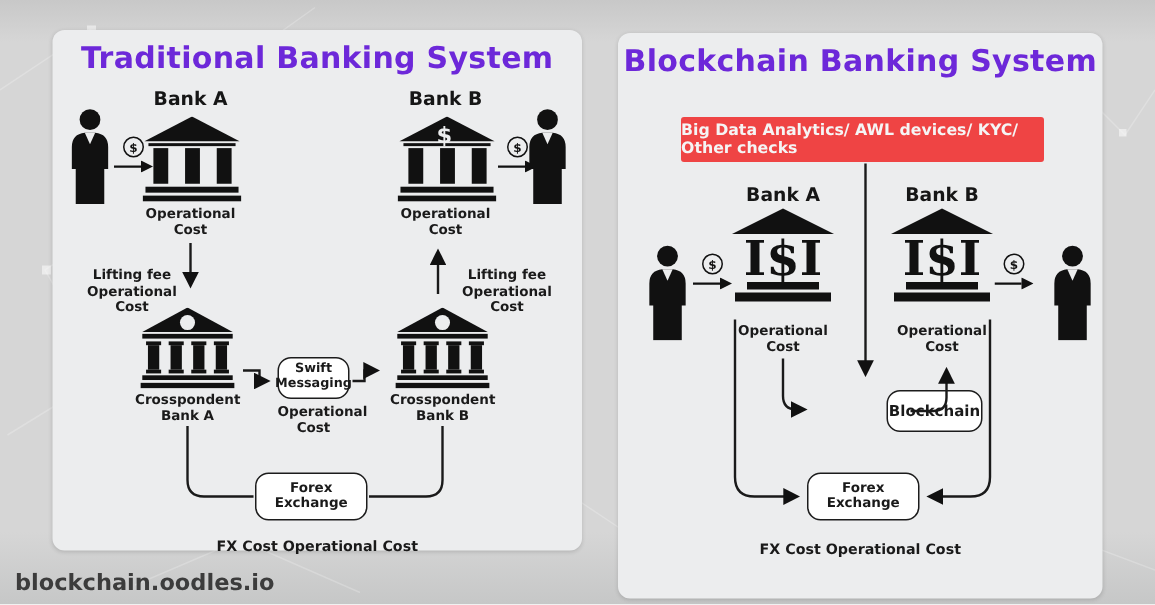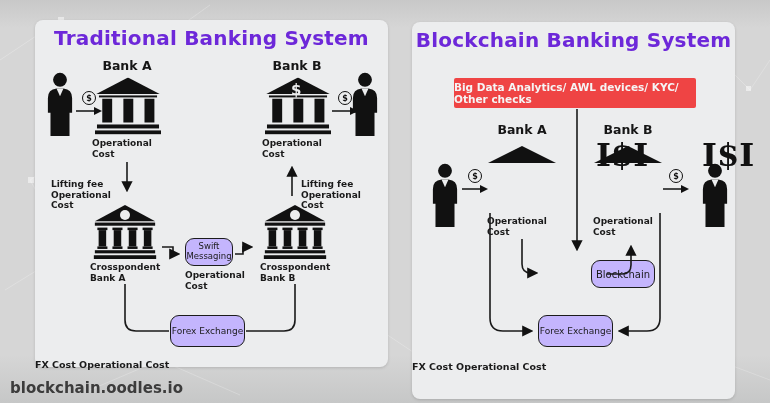--- a/index.html
+++ b/index.html
@@ -6,35 +6,35 @@
   html,body { width:770px; height:403px; }
   body { font-family:"DejaVu Sans","Liberation Sans",sans-serif; }
   .stage { position:relative; width:770px; height:403px; overflow:hidden;
            background:linear-gradient(180deg,#c8c8c8 0%,#d6d6d6 7%,#d6d6d6 88%,#c6c7c7 100%); }
   .bg-net { position:absolute; left:0; top:0; }
   .panel { position:absolute; background:#ecedee; border-radius:8px; box-shadow:0 1px 3px rgba(0,0,0,.15); }
   #panel-traditional { left:35px; top:20px; width:353px; height:347px; }
   #panel-blockchain  { left:412px; top:22px; width:323px; height:377px; }
   .panel-title { position:absolute; top:6px; left:0; width:100%; text-align:center;
                  font-size:20px; font-weight:800; color:#6d28d9; letter-spacing:.2px; }
-  .lbl { position:absolute; font-weight:700; color:#1a1a1a;
+  .lbl { position:absolute; text-align:center; font-weight:700; color:#1a1a1a;
          font-size:9px; line-height:1.18; white-space:pre-line; }
   .bank-name { position:absolute; text-align:center; font-weight:700; color:#161616; font-size:12.5px; }
-  .box { position:absolute; border:1.6px solid #1c1c1c; border-radius:9px; background:#c4b5fd;
+  .box { position:absolute; border:1.6px solid #1c1c1c; border-radius:9px; background:#ffffff;
          display:flex; align-items:center; justify-content:center; text-align:center;
-         font-weight:400; color:#1a1a1a; white-space:pre-line; }
+         font-weight:700; color:#1a1a1a; white-space:pre-line; }
   .banner { position:absolute; background:#ef4444; color:#f5f5f5; display:flex; align-items:center;
             justify-content:center; font-size:10.5px; font-weight:700; border-radius:2px; }
   .icon-wrap { position:absolute; }
   .money { position:absolute; width:26px; display:flex; flex-direction:column; align-items:center; }
   .dollar-circle { width:14px; height:14px; border:1.4px solid #111; border-radius:50%;
                    display:flex; align-items:center; justify-content:center;
                    font-size:8px; font-weight:700; color:#111; background:#ecedee; margin-bottom:2px; }
   .overlay { position:absolute; left:0; top:0; pointer-events:none; }
-  .bank-isi { position:absolute; display:flex; flex-direction:row; align-items:center;gap:40px; }
+  .bank-isi { position:absolute; display:flex; flex-direction:column; align-items:center; }
   .isi-roof { width:0; height:0; border-left:34px solid transparent; border-right:34px solid transparent;
               border-bottom:17px solid #111; }
   .isi-text { font-family:"DejaVu Serif","Liberation Serif",serif; font-weight:700; font-size:32px;
               line-height:.95; color:#111; margin-top:1px; }
   .isi-step1 { width:48px; height:5px; background:#111; margin-top:1px; }
   .isi-step2 { width:64px; height:6px; background:#111; margin-top:2px; }
   .dollar-on-bank { position:absolute; color:#ecedee; font-weight:800; font-size:15px; }
   .watermark { position:absolute; left:10px; top:379px; font-size:15px; font-weight:700; color:#3c3c3c; }
   .hidden-defs { position:absolute; width:0; height:0; overflow:hidden; }
 </style>

